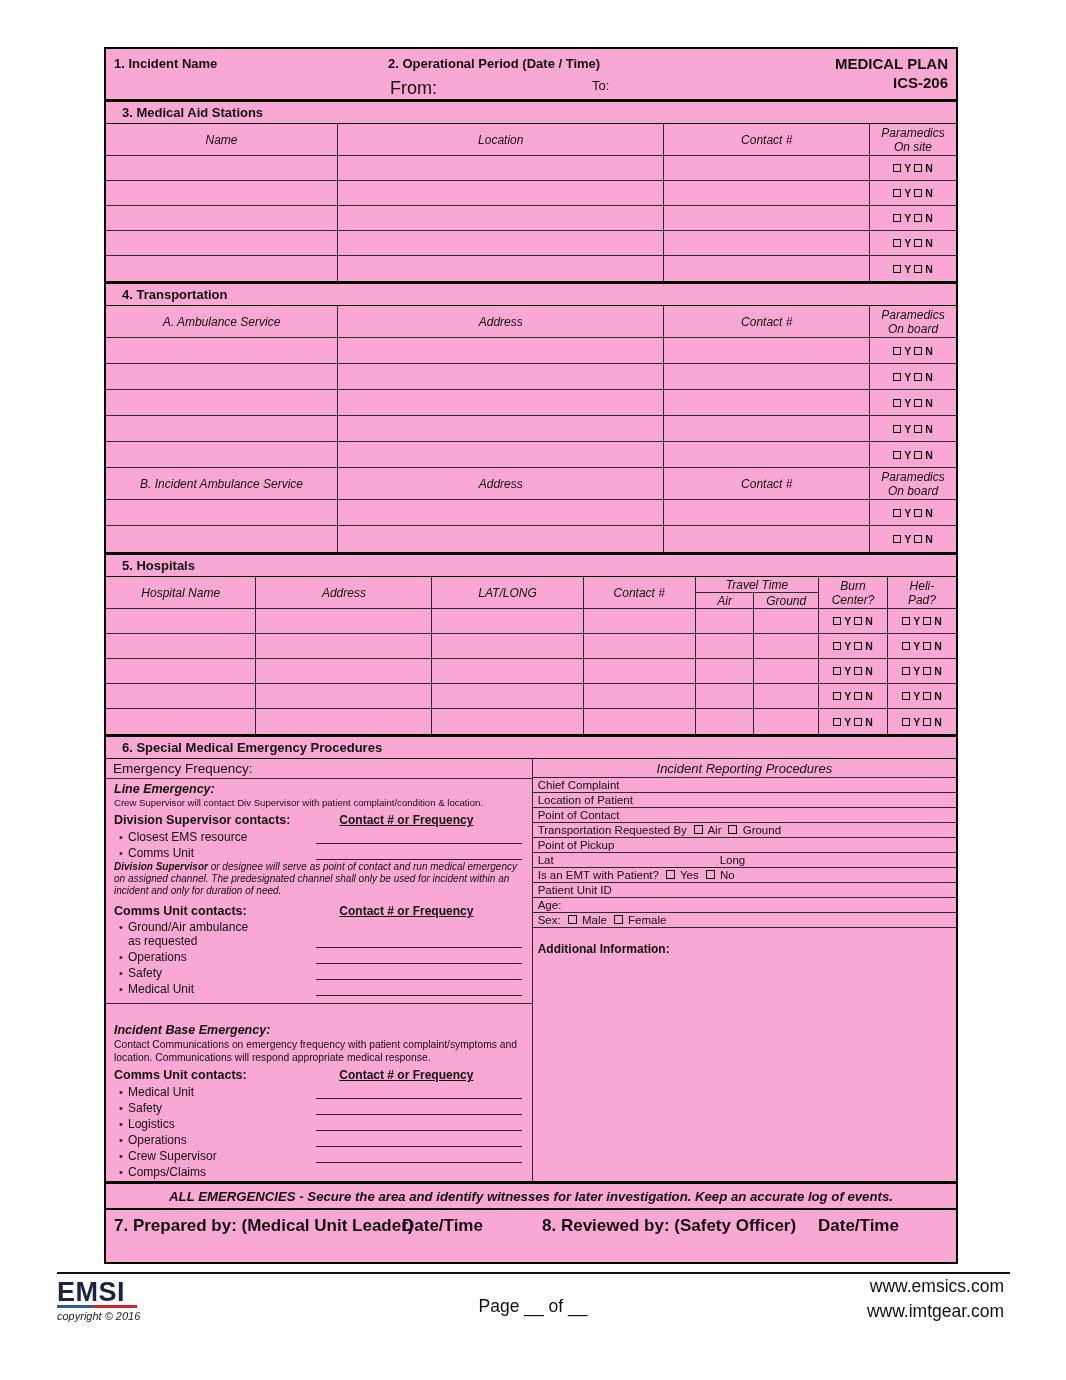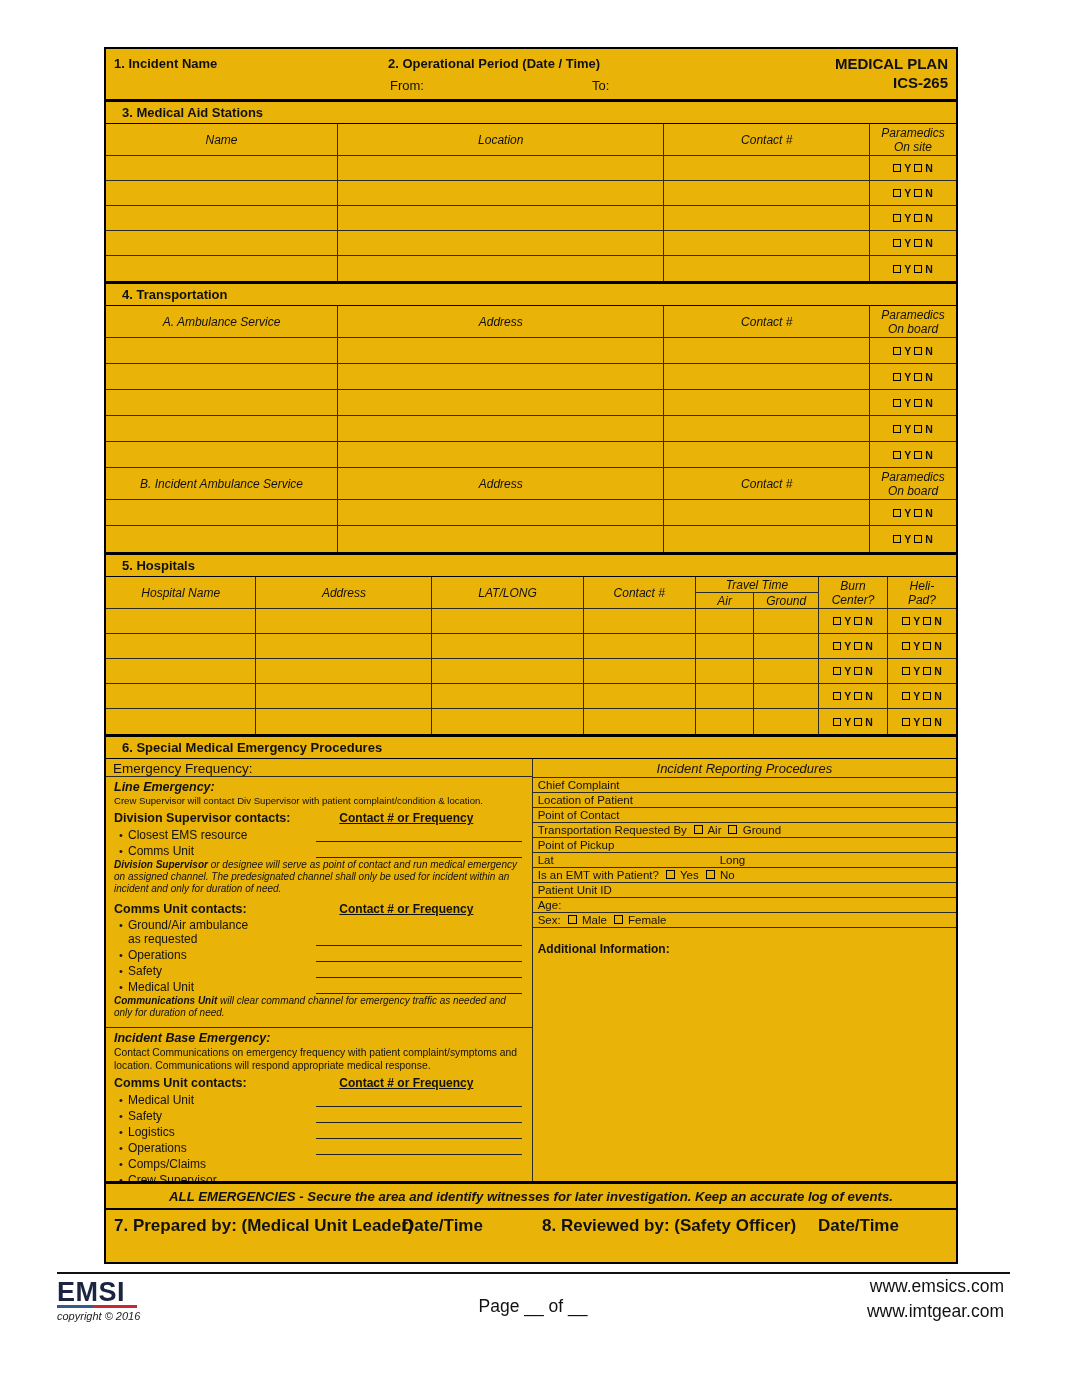--- a/index.html
+++ b/index.html
@@ -1,24 +1,24 @@
 <!DOCTYPE html>
 <html><head>
 <meta charset="utf-8">
 <style>
   html,body{margin:0;padding:0;}
   body{background:#e8e8e8;}
   .page{position:relative;width:1066px;height:1380px;background:#ffffff;margin:0 auto;
         font-family:"Liberation Sans",sans-serif;color:#111;overflow:hidden;}
-  .form{position:absolute;left:104px;top:47px;width:854px;border:2px solid #000;background:#eab308;box-sizing:border-box;}
+  .form{position:absolute;left:104px;top:47px;width:854px;border:2px solid #000;background:#f9a8d4;box-sizing:border-box;}
   
   .header-row{position:relative;height:50px;border-bottom:3px solid #000;}
   .f1{position:absolute;left:8px;top:7px;font-size:13px;font-weight:bold;}
   .f2{position:absolute;left:282px;top:7px;font-size:13px;font-weight:bold;}
-  .from-l{position:absolute;left:284px;top:29px;font-size:13px;}
+  .from-l{position:absolute;left:284px;top:29px;font-size:18px;}
   .to-l{position:absolute;left:486px;top:29px;font-size:13px;}
   .title-blk{position:absolute;right:8px;top:5px;text-align:right;font-weight:bold;font-size:15px;line-height:19px;}
   
   .sbar{border-bottom:1px solid #000;font-weight:bold;font-size:13px;padding:3px 16px;}
   .tsep{border-top:3px solid #000;}
   
   .trow{display:flex;border-bottom:1px solid #2b2b2b;box-sizing:border-box;}
   .trow.nb{border-bottom:none;}
   .c{border-right:1px solid #2b2b2b;box-sizing:border-box;}
   .c.last{border-right:none;}
@@ -83,21 +83,21 @@
 <div class="page">
   <div class="form">
 
     <div class="header-row">
       <span class="f1">1. Incident Name</span>
       <span class="f2">2. Operational Period (Date / Time)</span>
       <span class="from-l">From:</span>
       <span class="to-l">To:</span>
       <div class="title-blk">
         <div>MEDICAL PLAN</div>
-        <div>ICS-265</div>
+        <div>ICS-206</div>
       </div>
     </div>
 
     <div class="sbar">3. Medical Aid Stations</div>
     <div class="trow h32">
       <div class="c w3a hdr">Name</div>
       <div class="c w3b hdr">Location</div>
       <div class="c w3c hdr">Contact #</div>
       <div class="c w3d hdr last">
           <span><span>Paramedics</span><br><span>On site</span></span>
@@ -408,21 +408,20 @@
               <span class="fill"></span>
             </div>
           <div class="brow">
               <span class="bl">Safety</span>
               <span class="fill"></span>
             </div>
           <div class="brow">
               <span class="bl">Medical Unit</span>
               <span class="fill"></span>
             </div>
-          <div class="smitalic"><b>Communications Unit</b><span> will clear command channel for emergency traffic as needed and only for duration of need.</span></div>
         </div>
         <div class="gap16"></div>
         <div class="blk">
           <div class="bihead">Incident Base Emergency:</div>
           <div class="small" style="font-size:10.3px;line-height:13px;">Contact Communications on emergency frequency with patient complaint/symptoms and location. Communications will respond appropriate medical response.</div>
           <div class="contacts-row">
             <span class="cl">Comms Unit contacts:</span>
             <span class="cf">Contact # or Frequency</span>
           </div>
           <div class="brow">
@@ -435,26 +434,26 @@
             </div>
           <div class="brow">
               <span class="bl">Logistics</span>
               <span class="fill"></span>
             </div>
           <div class="brow">
               <span class="bl">Operations</span>
               <span class="fill"></span>
             </div>
           <div class="brow">
+              <span class="bl">Crew Supervisor</span>
+              <span class="fill"></span>
+            </div>
+          <div class="brow">
               <span class="bl">Comps/Claims</span>
               <span class="nofill"></span>
-            </div>
-          <div class="brow">
-              <span class="bl">Crew Supervisor</span>
-              <span class="fill"></span>
             </div>
         </div>
       </div>
       <div class="s6-right">
         <div class="irp-title">Incident Reporting Procedures</div>
         <div class="rrow">
             <span>Chief Complaint</span>
           </div>
         <div class="rrow">
             <span>Location of Patient</span>

